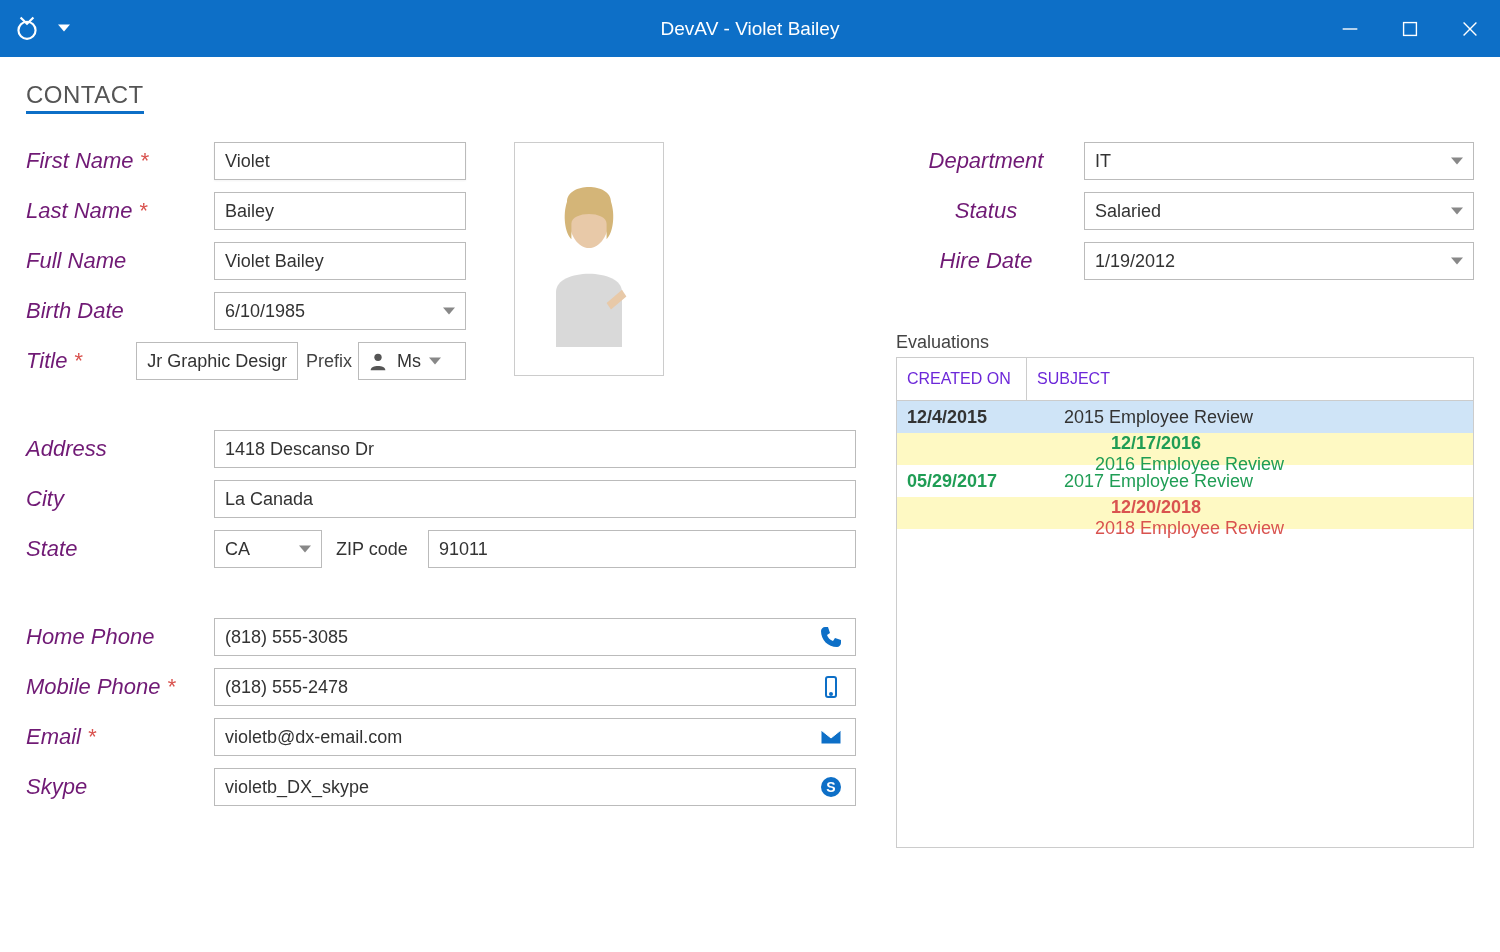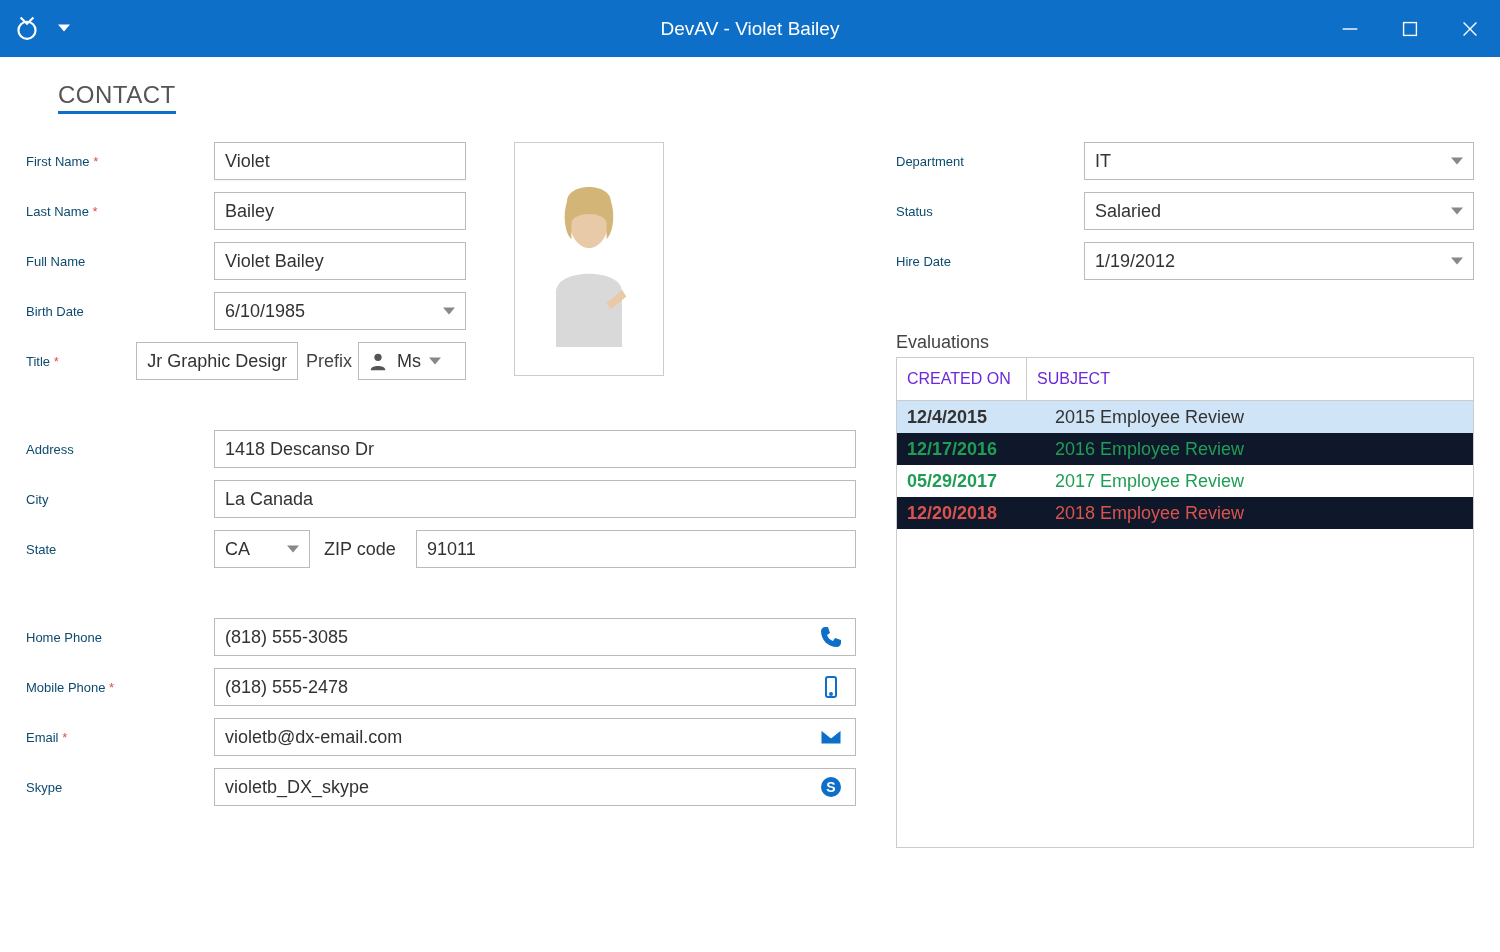--- a/index.html
+++ b/index.html
@@ -28,27 +28,26 @@
   .win-btn svg { width: 22px; height: 22px; }
   .logo svg { width: 26px; height: 30px; }
   .caret-down svg { width: 12px; height: 12px; }
 
   
   .page { padding: 24px 26px 0 26px; }
   .tab-header {
     display: inline-block; font-size: 24px; color: #555;
     border-bottom: 3px solid #0d6fc7; padding-bottom: 2px;
     letter-spacing: 0.5px;
-    margin-left: 32px;
   }
   .content { display: grid; grid-template-columns: 830px 1fr; column-gap: 40px; margin-top: 28px; }
   .left-col { display: flex; flex-direction: column; gap: 12px; }
 
   .row { display: flex; align-items: center; gap: 8px; }
-  .label { width: 180px; font-size: 13px; color: #0c4a6e; }
+  .label { width: 180px; font-size: 22px; color: #701a75; font-style: italic; }
   .req::after { content: " *"; color: #d9534f; }
 
   .field {
     border: 1px solid #bbb; background: #fff; height: 38px;
     display:flex; align-items:center; padding: 0 10px; font-size: 18px;
     color: #333;
   }
   .field.shadow { box-shadow: 0 1px 2px rgba(0,0,0,0.05); }
   .field input { border:none; outline:none; font: inherit; width:100%; background:transparent; color:#333; }
   .combo { position: relative; }
@@ -68,36 +67,36 @@
   .prefix-label { font-size:18px; color:#444; }
   .prefix-combo { width: 108px; height:38px; border:1px solid #bbb; display:flex; align-items:center; gap:8px; padding:0 8px; position:relative; }
   .prefix-combo svg.person { width:22px; height:22px; }
 
   .full { flex:1; }
   .icon-right { display:flex; align-items:center; justify-content:center; width:30px; }
   .icon-right svg { width:24px; height:24px; }
 
   .right-col { display:flex; flex-direction:column; }
   .right-row { display:flex; align-items:center; gap:8px; margin-bottom:12px; }
-  .right-row .label { width: 180px; }
+  .right-row .label { width: 180px; text-align: center; }
   .right-field { flex:1; height:38px; border:1px solid #bbb; display:flex; align-items:center; padding:0 10px; position:relative; }
 
   .eval-section { margin-top: 40px; }
   .eval-title { font-size:18px; color:#444; margin-bottom:4px; }
   .eval-grid { border:1px solid #ccc; }
   .eval-head { display:flex; border-bottom:1px solid #ccc; }
   .eval-head > div { padding:12px 10px; color:#6d28d9; font-size:16px; }
   .col-date { width: 130px; border-right:1px solid #ccc; }
   .col-subj { flex:1; }
   .eval-body { height: 446px; background:#fff; }
   .eval-row { display:flex; align-items:center; height:32px; padding:0 10px; }
   .eval-row .d { width:148px; font-weight:600; }
-  .eval-row .s { flex:1; }
+  .eval-row .s { flex:1;margin-left:9px; }
   .eval-row.sel { background:#cfe4f7; }
-  .eval-row.alt { background:#0f172a; }
+  .eval-row.alt { background:#fef9c3;flex-direction:column; }
 
   .spacer { height: 26px; }
 </style>
 </head>
 <body>
 
 <div class="titlebar">
   <div class="left">
     <span class="logo">
       <svg viewBox="0 0 24 28" stroke="#fff" stroke-width="2" fill="none">
@@ -212,21 +211,21 @@
           </div>
       </div>
       <div class="row">
         <div class="label">City</div>
         <div class="field full">
             <input value="La Canada" style="">
           </div>
       </div>
       <div class="row">
         <div class="label">State</div>
-        <div class="field combo" style="width:96px">
+        <div class="field combo" style="width:108px">
           <span>CA</span>
           <span class="caret">
               <svg viewBox="0 0 10 10" fill="#888">
                 <path d="M0 2 L10 2 L5 8 Z"></path>
               </svg>
             </span>
         </div>
         <div style="width:90px;text-align:left;padding-left:6px">ZIP code</div>
         <div class="field full">
             <input value="91011" style="">

